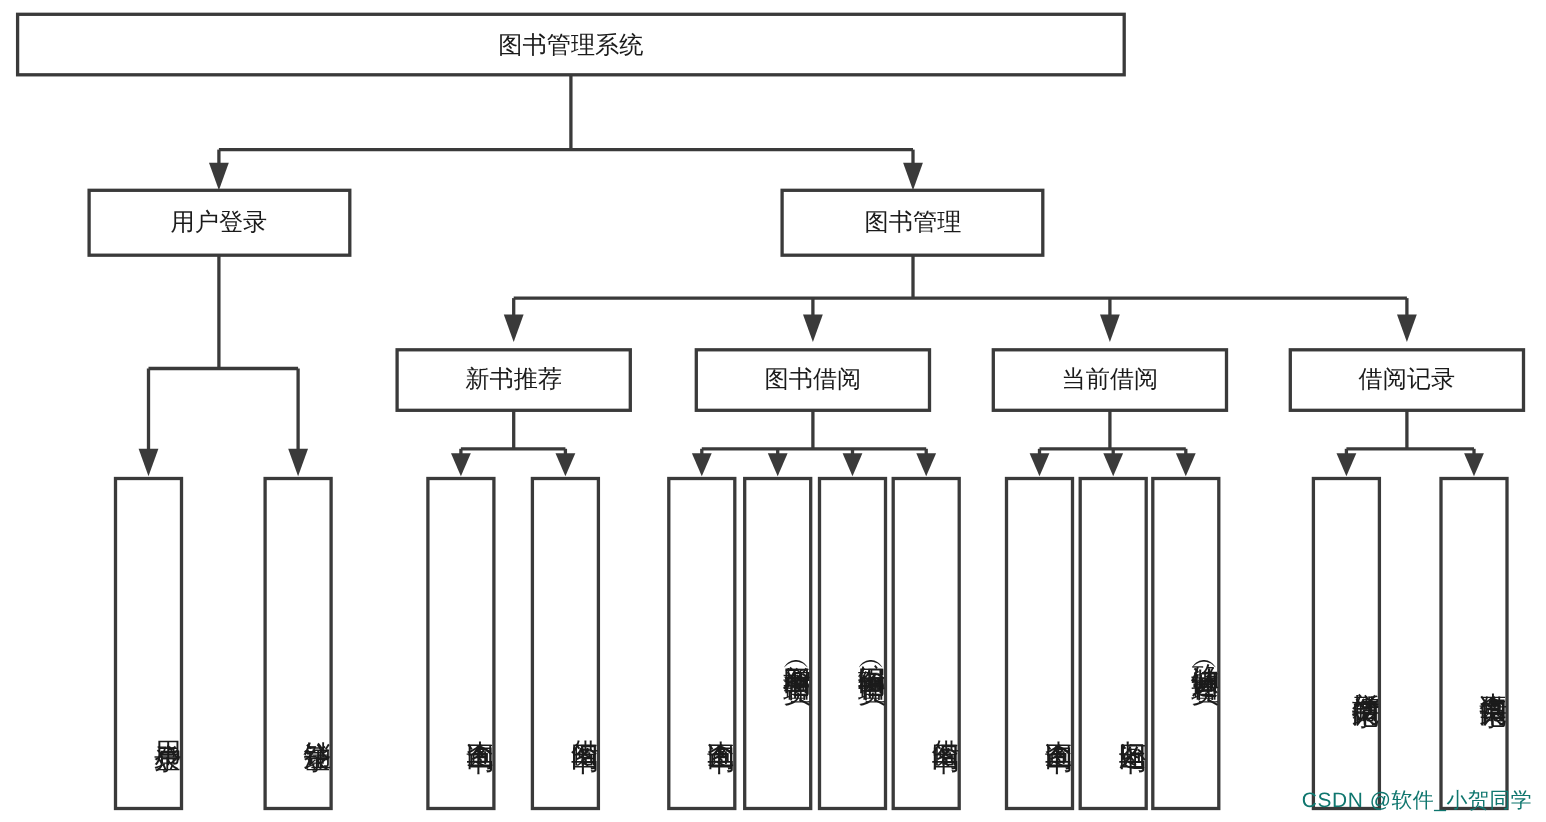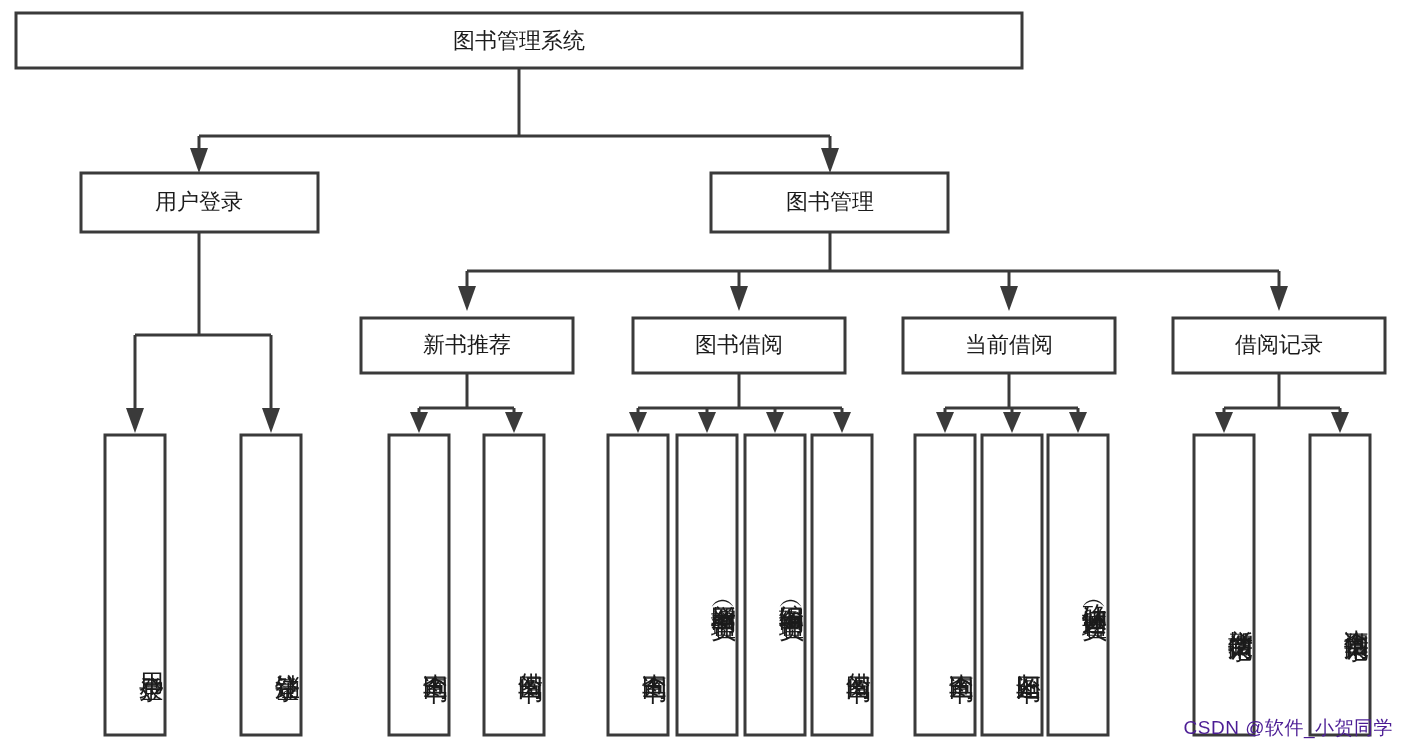--- a/index.html
+++ b/index.html
@@ -61,21 +61,21 @@
     justify-content: center;
     white-space: pre-wrap;
     pointer-events: none;
   }
   .watermark {
     position: absolute;
     right: 12px;
     bottom: 6px;
     font-family: "Liberation Sans", "DejaVu Sans", sans-serif;
     font-size: 19px;
-    color: #4c1d95;
+    color: #0f766e;
     white-space: nowrap;
     letter-spacing: 0.5px;
   }
 </style>
 </head>
 <body>
 
 <div id="diagram-root">
 
   <svg class="diagram-canvas" viewBox="0 0 1405 747">

